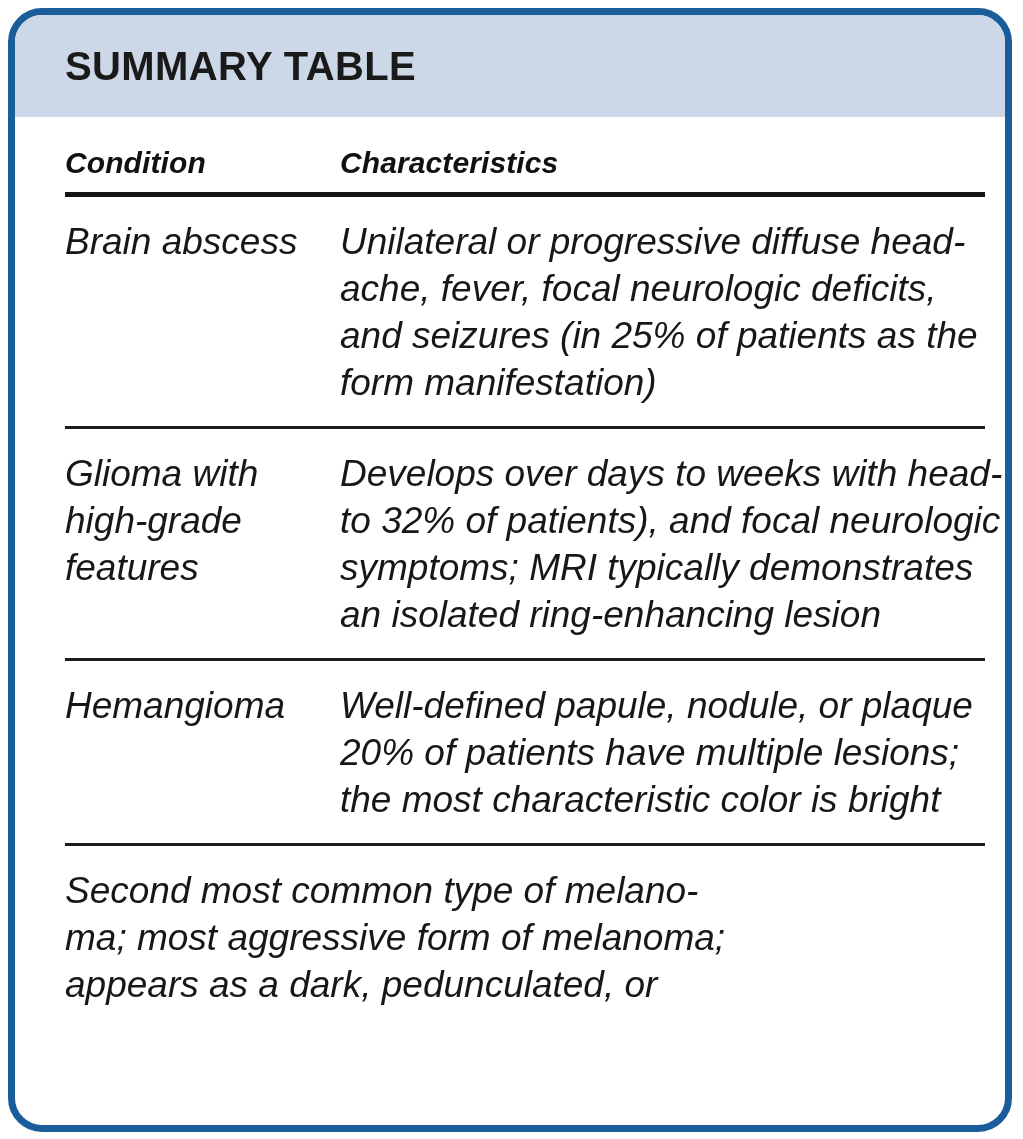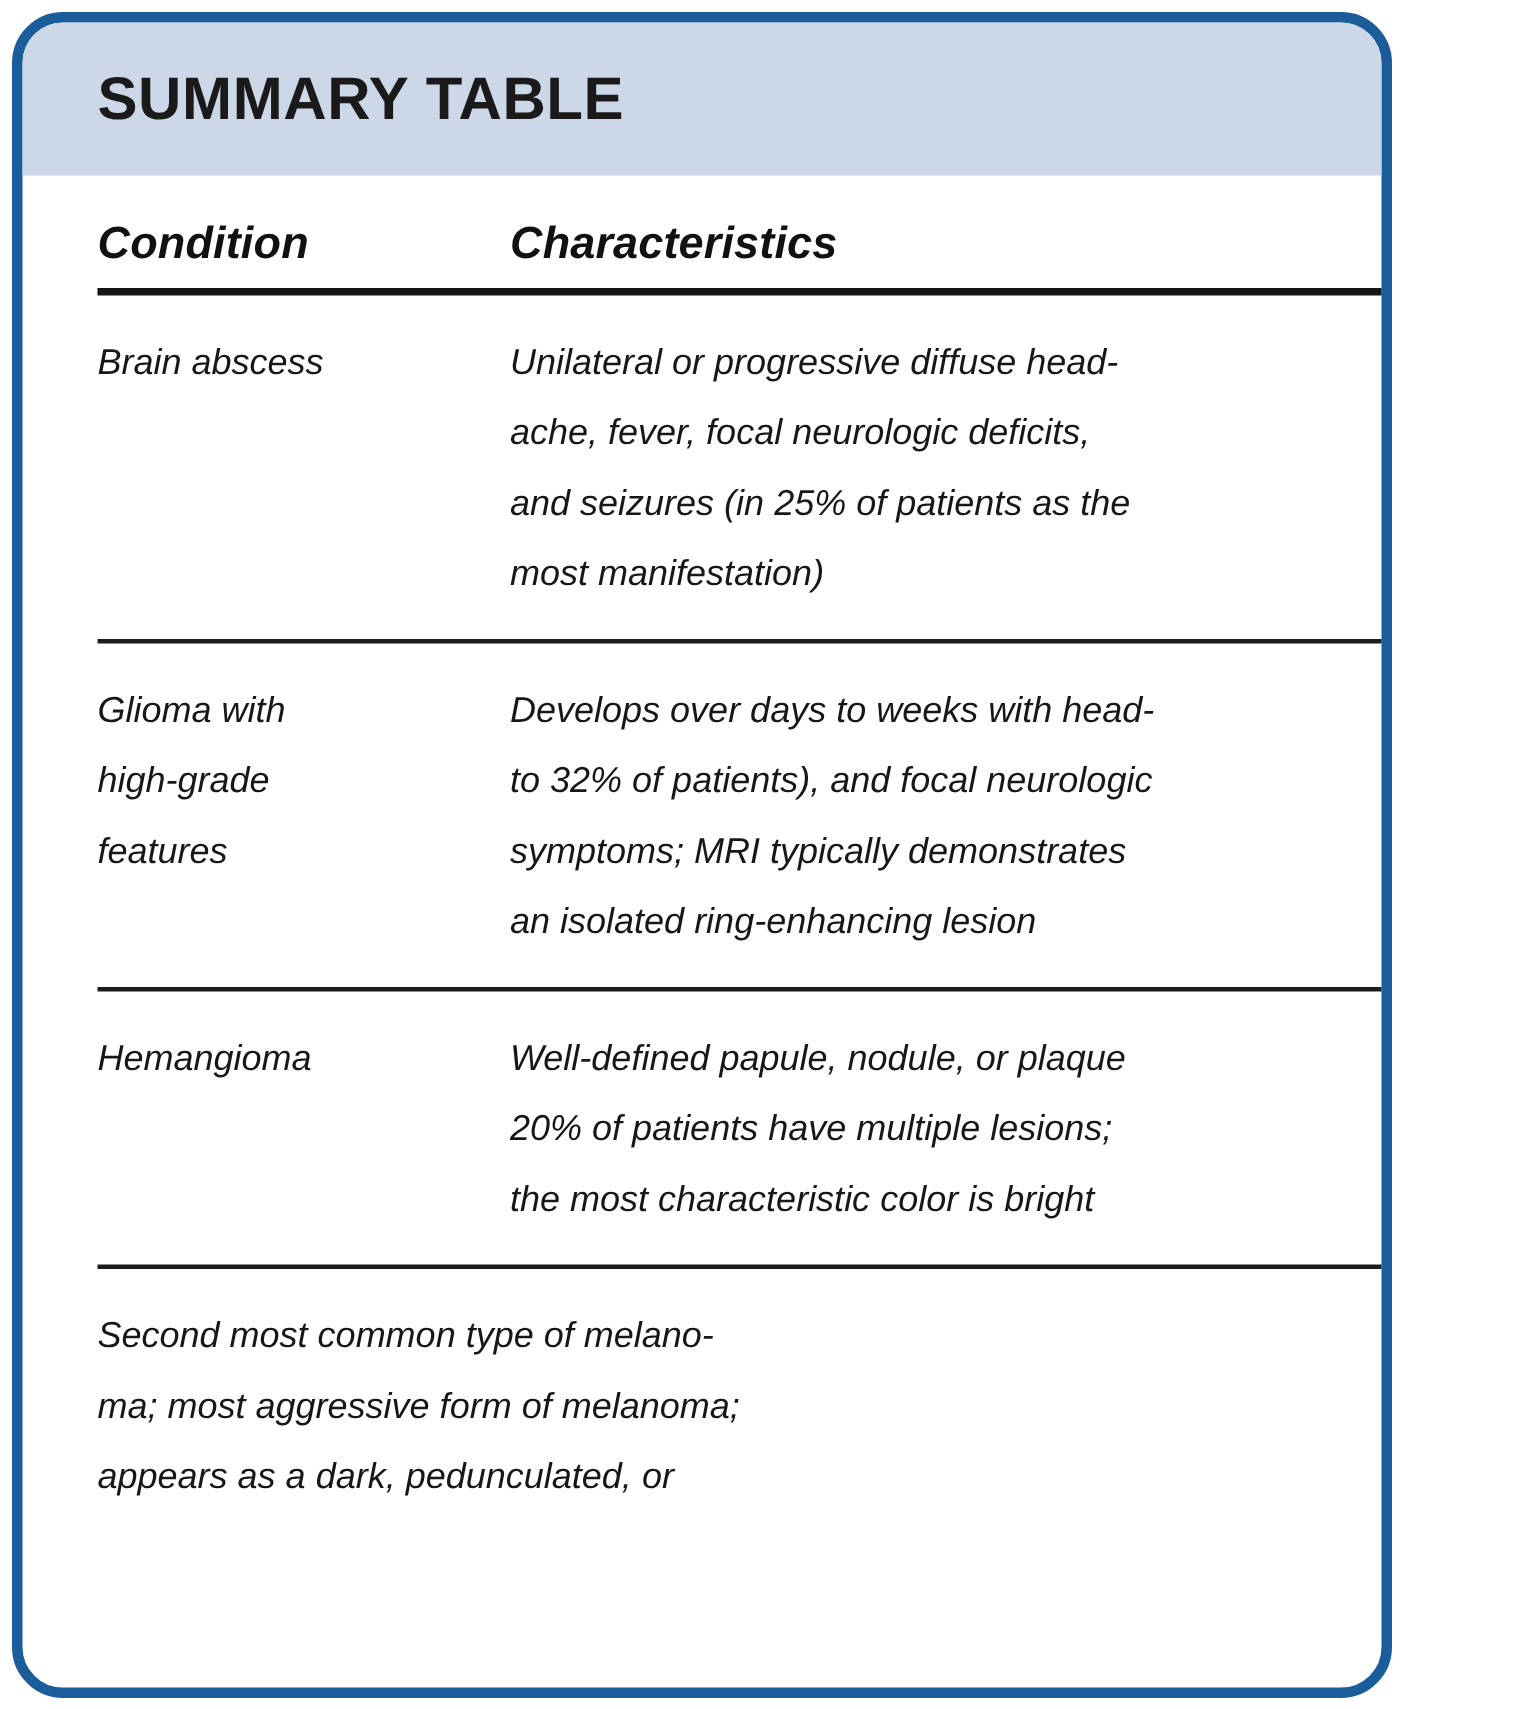--- a/index.html
+++ b/index.html
@@ -11,21 +11,21 @@
     width: 1023px;
     height: 1139px;
     font-family: "Liberation Sans", sans-serif;
     -webkit-font-smoothing: antialiased;
   }
 
   #summary-card {
     position: absolute;
     left: 8px;
     top: 8px;
-    width: 920px;
+    width: 1004px;
     height: 1124px;
     box-sizing: border-box;
     border: 7px solid #1b5c9b;
     border-radius: 34px;
     background: #ffffff;
     overflow: hidden;
   }
 
   #card-header {
     height: 102px;
@@ -93,21 +93,21 @@
     width: 920px;
   }
 
   .data-row {
     padding-top: 21px;
     padding-bottom: 20px;
   }
 
   .data-row .col-condition,
   .data-row .col-characteristics {
-    font-size: 24px;
+    font-size: 37px;
     line-height: 47px;
     color: #171717;
     font-weight: normal;
   }
 
   .data-row .col-characteristics {
     max-width: 640px;
   }
 
   .cell-line {
@@ -134,21 +134,21 @@
     <div class="rule-thick"></div>
 
     <div class="row data-row">
       <div class="col-condition">
         <span class="cell-line">Brain abscess</span>
       </div>
       <div class="col-characteristics">
         <span class="cell-line">Unilateral or progressive diffuse head-</span>
         <span class="cell-line">ache, fever, focal neurologic deficits,</span>
         <span class="cell-line">and seizures (in 25% of patients as the</span>
-        <span class="cell-line">most manifestation)</span>
+        <span class="cell-line">form manifestation)</span>
       </div>
     </div>
 
     <div class="rule-thin"></div>
 
     <div class="row data-row">
       <div class="col-condition">
         <span class="cell-line">Glioma with</span>
         <span class="cell-line">high-grade</span>
         <span class="cell-line">features</span>

